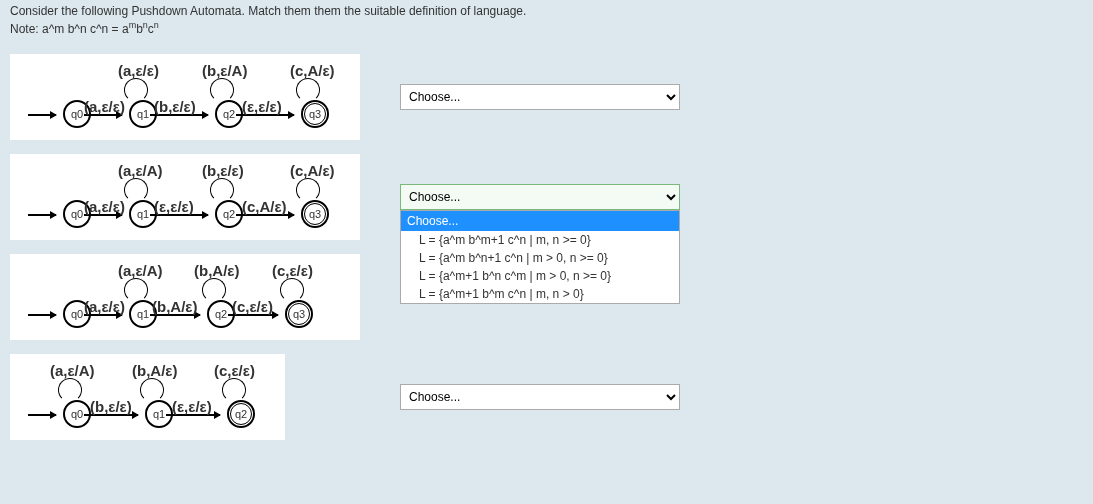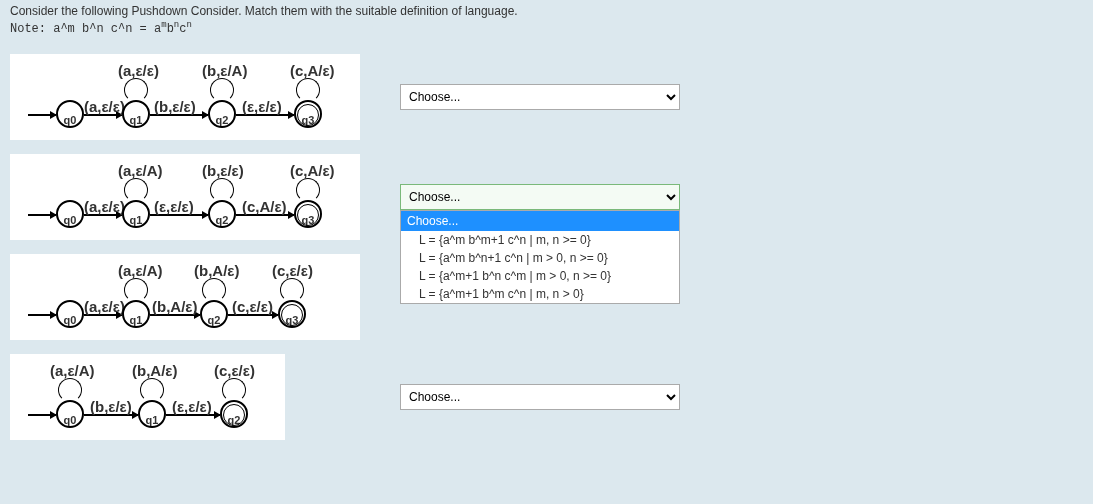--- a/index.html
+++ b/index.html
@@ -6,43 +6,44 @@
     body {
       background: #dce8ee;
       font-family: Arial, sans-serif;
       font-size: 12px;
       color: #333;
       width: 1093px;
       height: 504px;
       padding: 4px 10px;
     }
     .question-text { margin-bottom: 2px; }
-    .question-note { margin-bottom: 18px; font-family: Liberation Mono, monospace; }
+    .question-note { margin-bottom: 18px; }
     .sup { font-size: 9px; vertical-align: super; }
     .rows { display: flex; flex-direction: column; gap: 14px; }
     .row { display: flex; align-items: center; gap: 40px; }
     .pda-box {
       background: #fff;
       width: 350px;
       height: 86px;
       position: relative;
       flex-shrink: 0;
     }
     .pda-box.narrow { width: 275px; }
     .state {
       position: absolute;
       width: 28px; height: 28px;
       border: 2px solid #000;
       border-radius: 50%;
       background: #fff;
       display: flex;
-      align-items: flex-end;
+      align-items: center;
       justify-content: center;
       font-size: 11px;
-      font-weight: bold;
+      font-weight: normal;
+      margin-left: 7px;
     }
     .state.final::after {
       content: '';
       position: absolute;
       width: 20px; height: 20px;
       border: 1.5px solid #000;
       border-radius: 50%;
     }
     .arrow-in {
       position: absolute;
@@ -108,21 +109,21 @@
       padding: 3px 6px;
     }
     .dropdown-opt {
       padding: 2px 18px;
       color: #333;
     }
   </style>
 </head>
 <body>
 
-<div class="question-text">Consider the following Pushdown Consider. Match them with the suitable definition of language.</div>
+<div class="question-text">Consider the following Pushdown Automata. Match them them the suitable definition of language.</div>
 <div class="question-note">
   <span>Note: a^m b^n c^n = a</span><span class="sup">m</span><span>b</span><span class="sup">n</span><span>c</span><span class="sup">n</span>
 </div>
 
 <div class="rows">
 
   <div class="row">
     <div class="pda-box">
       <div class="arrow-in" style="left:18px; top:60px;"></div>
       <div class="state" style="left:46px; top:46px;">

